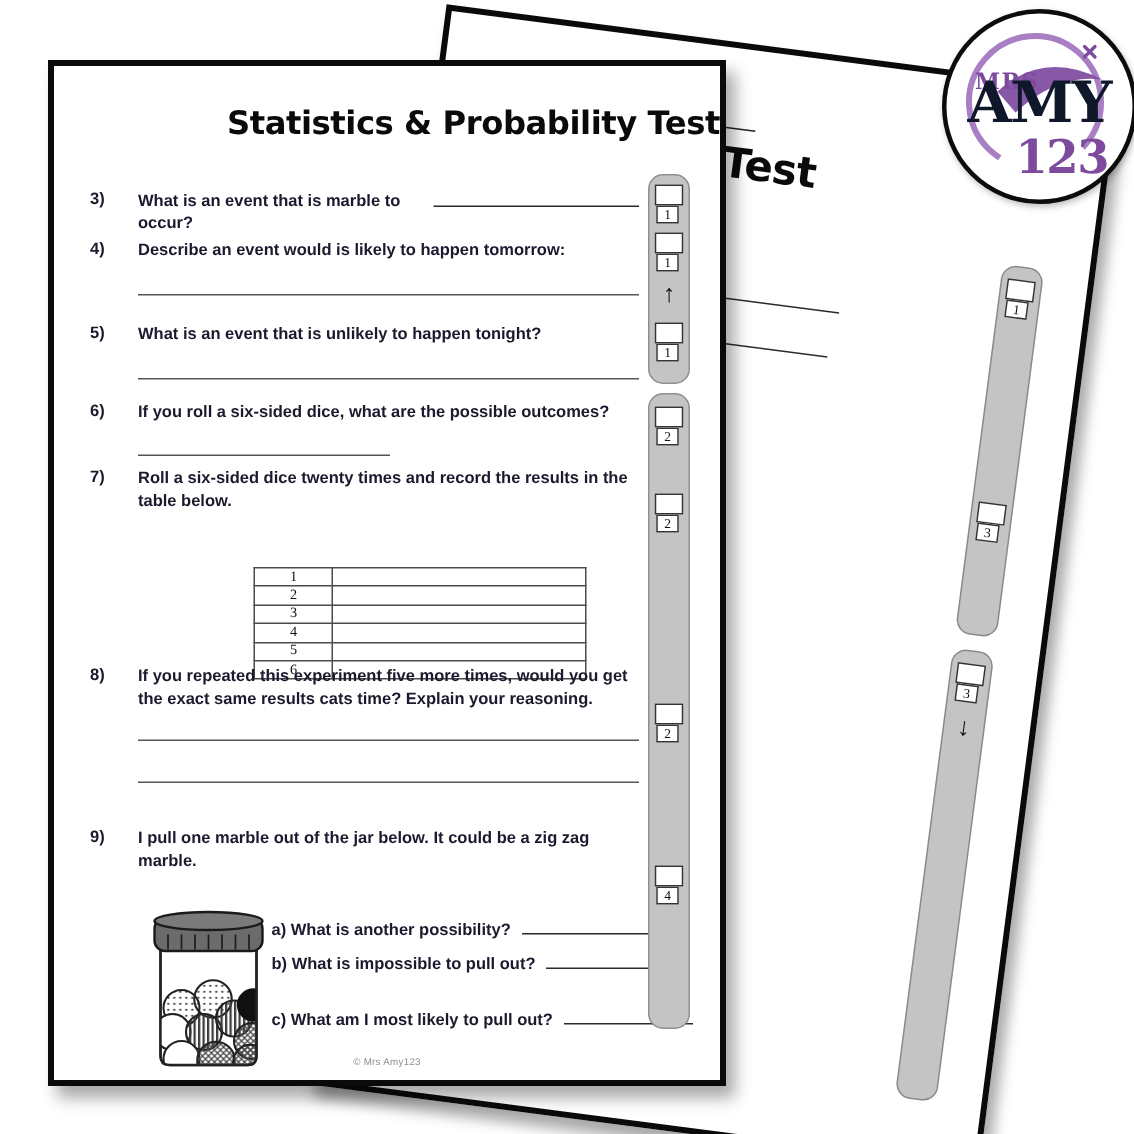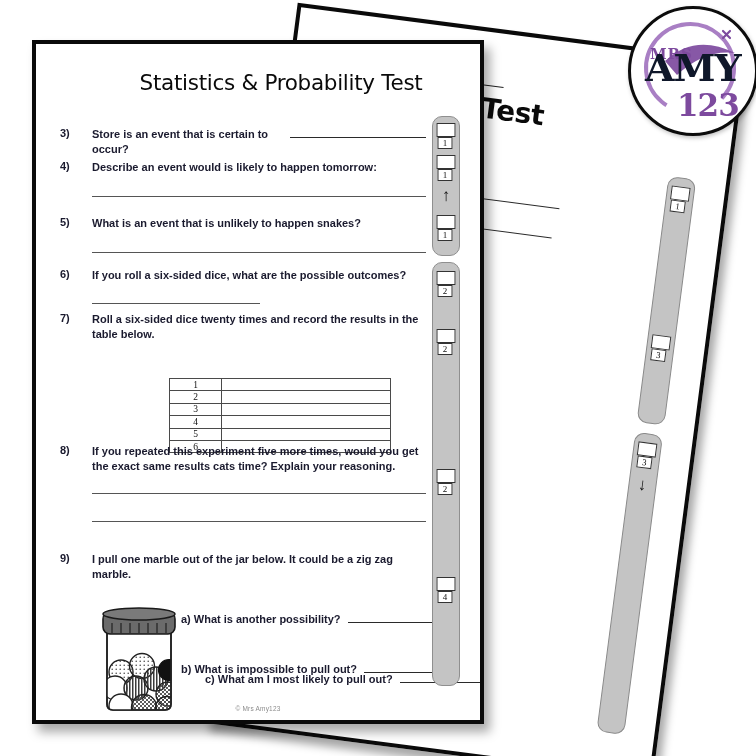--- a/index.html
+++ b/index.html
@@ -101,24 +101,24 @@
     position:absolute;
     left:32px; top:40px;
     width:444px; height:676px;
     background:#ffffff;
     border:4px solid #0a0a0a;
     box-shadow:6px 8px 10px rgba(0,0,0,.34);
     z-index:2;
     overflow:hidden;
   }
   .fp-title{
-    text-align:center;
+    text-align:right;
     font-family:"DejaVu Sans", sans-serif;
     font-size:21.5px;
-    font-weight:normal;
+    font-weight:bold;
     color:#0a0a0a;
     letter-spacing:-.3px;
     margin-top:26px;
     margin-left:46px;
   }
   .fp-body{position:absolute;left:0;top:0;width:100%;height:100%;}
 
   .qrow{position:absolute;display:flex;}
   .qnum{width:32px;flex:0 0 32px;font-size:11px;color:#1a1a2e;font-weight:600;}
   .qtext{font-size:11px;color:#1a1a2e;font-weight:600;line-height:14.5px;}
@@ -332,33 +332,33 @@
   </div>
 
   <div class="front-page">
 
     <div class="fp-title">Statistics &amp; Probability Test</div>
 
     <div class="fp-body">
 
       <div class="qrow" style="left:24px;top:83px;width:366px;">
         <span class="qnum">3)</span>
-        <span class="qtext">Store is an event that is certain to occur?</span>
+        <span class="qtext">What is an event that is marble to occur?</span>
         <span class="inline-line" style="width:152px;margin-left:4px;"></span>
       </div>
 
       <div class="qrow" style="left:24px;top:116px;width:366px;">
         <span class="qnum">4)</span>
         <span class="qtext">Describe an event would is likely to happen tomorrow:</span>
       </div>
       <div class="blankline" style="left:56px;top:152px;width:334px;"></div>
 
       <div class="qrow" style="left:24px;top:172px;width:366px;">
         <span class="qnum">5)</span>
-        <span class="qtext">What is an event that is unlikely to happen snakes?</span>
+        <span class="qtext">What is an event that is unlikely to happen tonight?</span>
       </div>
       <div class="blankline" style="left:56px;top:208px;width:334px;"></div>
 
       <div class="qrow" style="left:24px;top:224px;width:366px;">
         <span class="qnum">6)</span>
         <span class="qtext">If you roll a six-sided dice, what are the possible outcomes?</span>
       </div>
       <div class="blankline" style="left:56px;top:259px;width:168px;"></div>
 
       <div class="qrow" style="left:24px;top:268px;width:370px;">
@@ -451,25 +451,25 @@
             <line x1="58" y1="19" x2="58" y2="29"></line>
             <line x1="67" y1="19" x2="67" y2="29"></line>
           </g>
         </svg>
       </div>
 
       <div class="ans" style="left:145px;top:568px;">
         <span>a) What is another possibility?</span>
         <span class="inline-line" style="width:88px;margin-left:4px;"></span>
       </div>
-      <div class="ans" style="left:145px;top:618px;">
+      <div class="ans" style="left:145px;top:591px;">
         <span>b) What is impossible to pull out?</span>
         <span class="inline-line" style="width:96px;margin-left:4px;"></span>
       </div>
-      <div class="ans" style="left:145px;top:628px;margin-left:24px;">
+      <div class="ans" style="left:145px;top:628px;">
         <span>c) What am I most likely to pull out?</span>
         <span class="inline-line" style="width:86px;margin-left:4px;"></span>
       </div>
 
       <div class="fp-strip" style="top:72px;height:138px;">
         <div class="mark" style="top:6px;">
           <div class="box"></div>
           <div class="tot">1</div>
         </div>
         <div class="mark" style="top:38px;">

